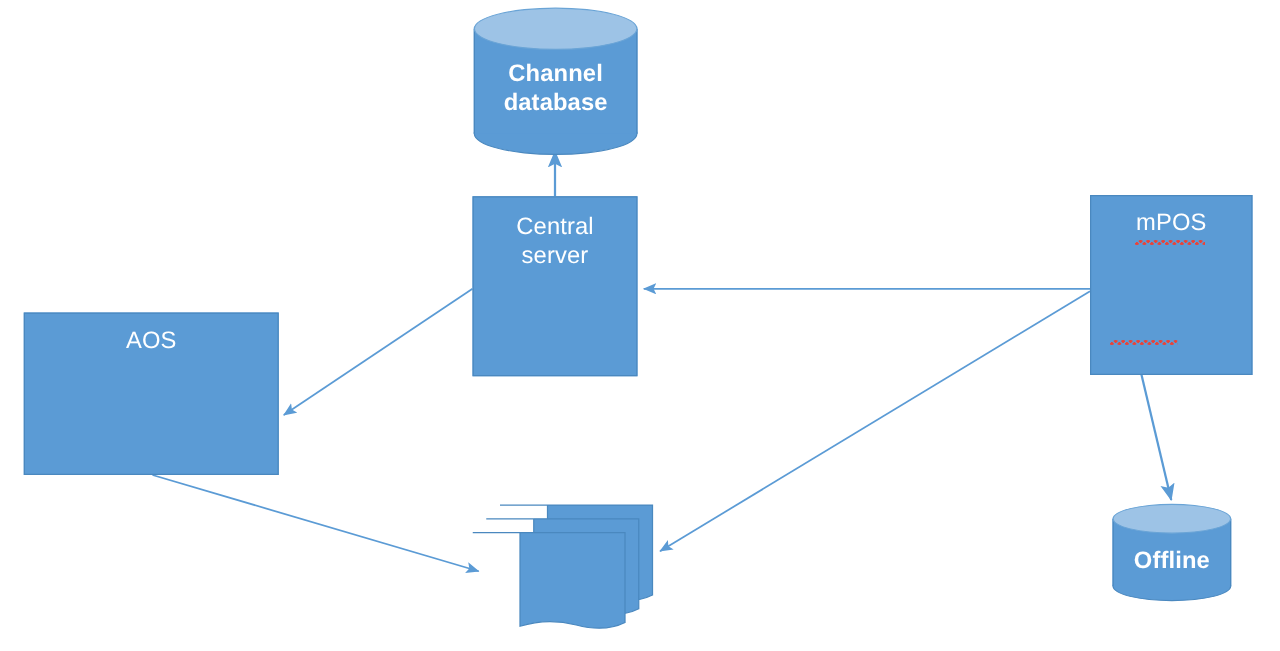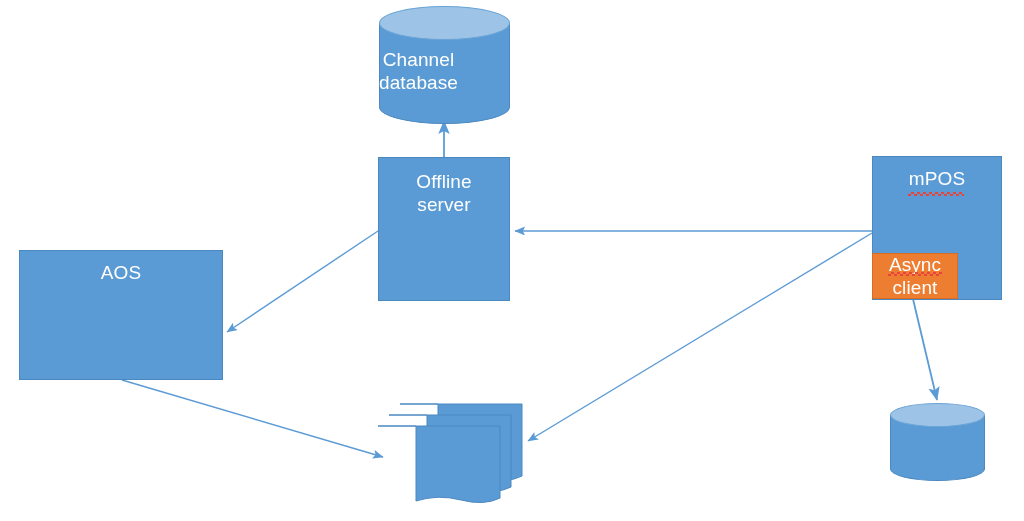--- a/index.html
+++ b/index.html
@@ -65,21 +65,21 @@
   }
   .cyl .bot-ell {
     position: absolute; left: 0; right: 0;
     background: #5B9BD5;
     border: 1px solid #4a88bf;
     border-radius: 50% / 50%;
     box-sizing: border-box;
   }
   .cyl .cyl-text {
     position: absolute; left: 0; right: 0;
-    display: flex; align-items: center; 
+    display: flex; align-items: center; justify-content: center; font-weight: bold;
   }
   #node-channel-database { left: 379px; top: 6px; width: 131px; height: 112px; }
   #node-channel-database .top-ell { height: 34px; }
   #node-channel-database .body { top: 17px; height: 84px; }
   #node-channel-database .bot-ell { top: 84px; height: 34px; }
   #node-channel-database .cyl-text { top: 34px; height: 62px; }
   #node-offline { left: 890px; top: 403px; width: 95px; height: 77px; }
   #node-offline .top-ell { height: 24px; }
   #node-offline .body { top: 12px; height: 54px; }
   #node-offline .bot-ell { top: 54px; height: 24px; }
@@ -136,48 +136,47 @@
     <div class="bot-ell"></div>
     <div class="body"></div>
     <div class="top-ell"></div>
     <div class="cyl-text">
       <span class="node-label">Channel
 database</span>
     </div>
   </div>
 
   <div class="rect top-text" id="node-retail-server">
-    <span class="node-label">Offline
+    <span class="node-label">Central
 server</span>
   </div>
 
   <div class="rect top-text" id="node-mpos">
     <span class="node-label">mPOS</span>
   </div>
 
   <div class="rect top-text" id="node-aos">
     <span class="node-label">AOS</span>
   </div>
   <div class="squiggle" id="sq-mpos"></div>
 
-  <div id="node-async-client">
-    <span class="node-label">Async
-client</span>
-  </div>
   <div class="squiggle" id="sq-async"></div>
 
   <div id="node-central-storage">
     <svg width="150" height="110" viewBox="0 0 150 110">
       <g stroke="#4a88bf" stroke-width="1" fill="#5B9BD5">
         <path d="M22,4 H144 V76 Q128,84 105,78 Q82,72 60,79 V4 Z"></path>
         <path d="M11,15 H133 V87 Q117,95 94,89 Q71,83 49,90 V15 Z"></path>
         <path d="M0,26 H122 V98 Q106,106 83,100 Q60,94 38,101 V26 Z"></path>
       </g>
     </svg>
   </div>
 
   <div class="cyl" id="node-offline">
     <div class="bot-ell"></div>
     <div class="body"></div>
     <div class="top-ell"></div>
+    <div class="cyl-text">
+      <span class="node-label">Offline</span>
+    </div>
   </div>
 
 </div>
 
 </body></html>

